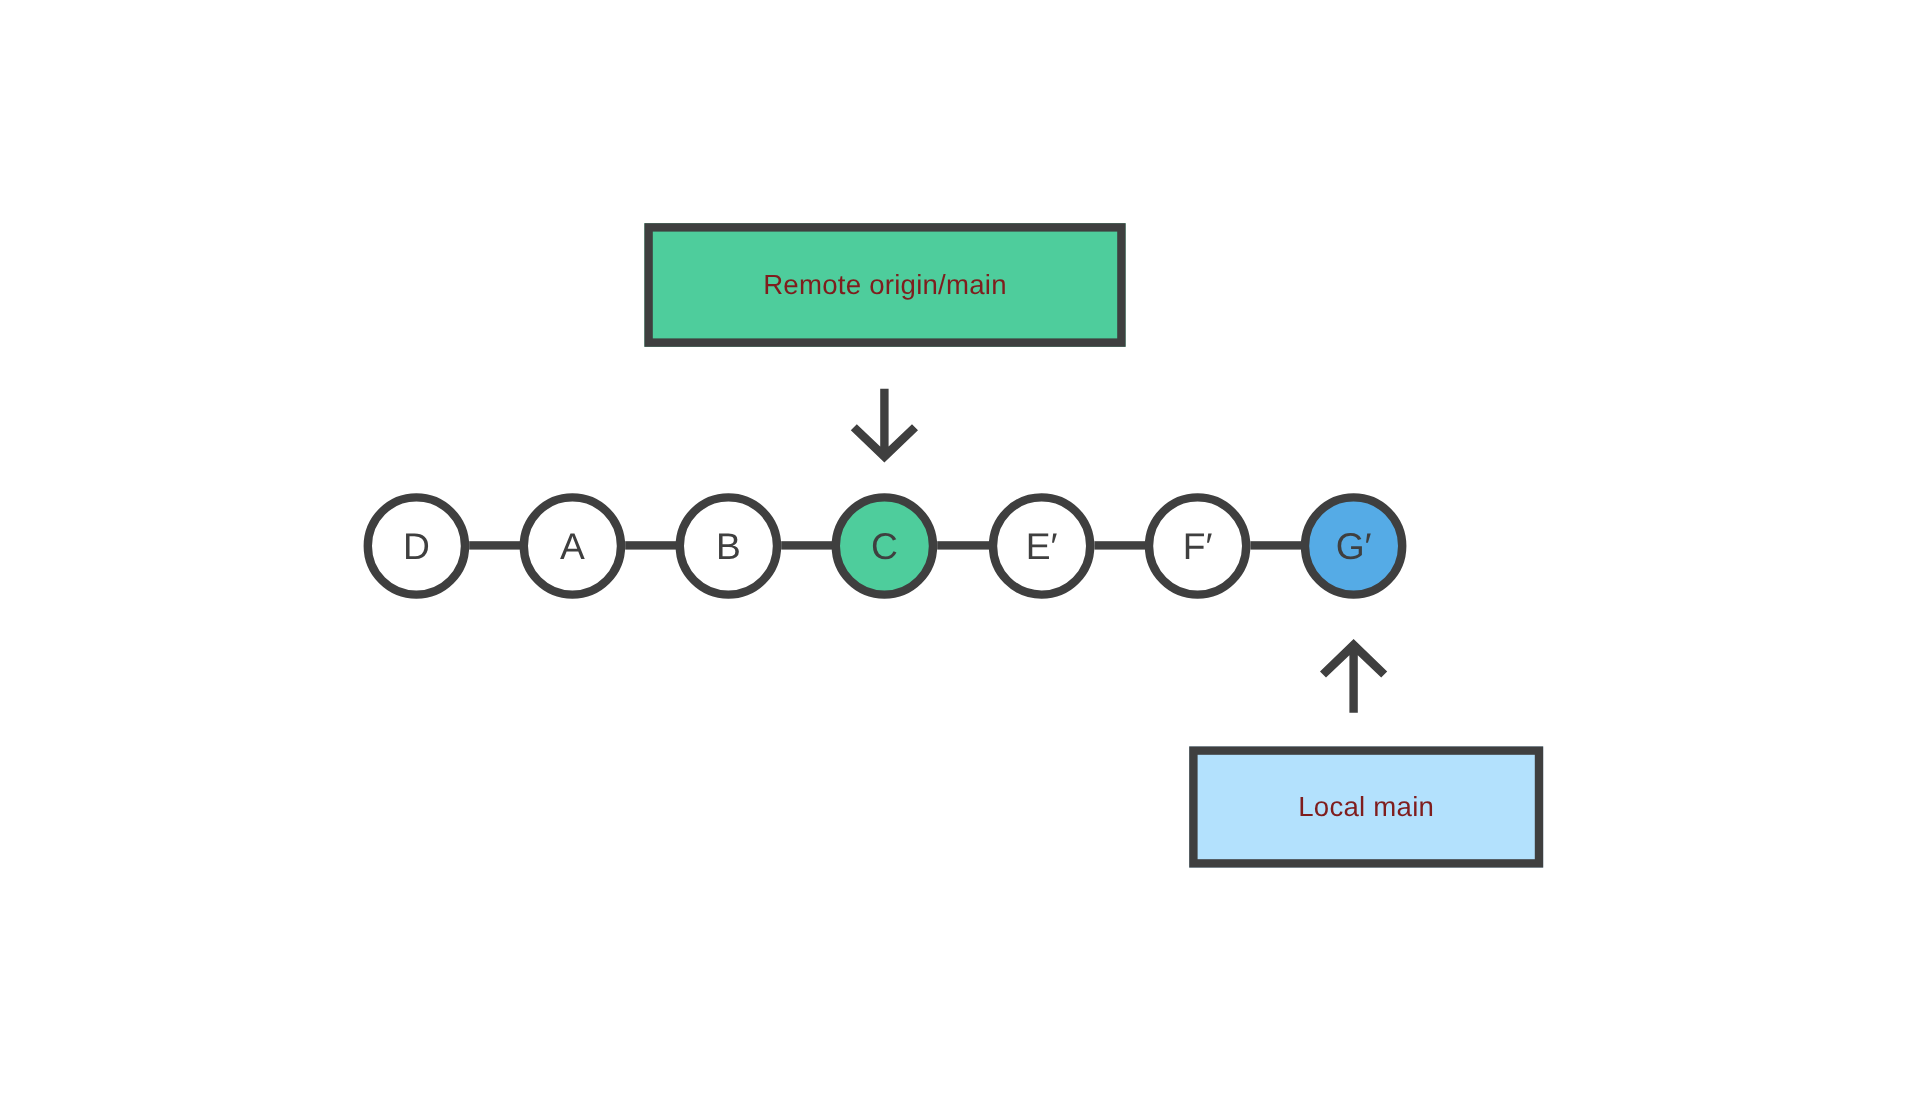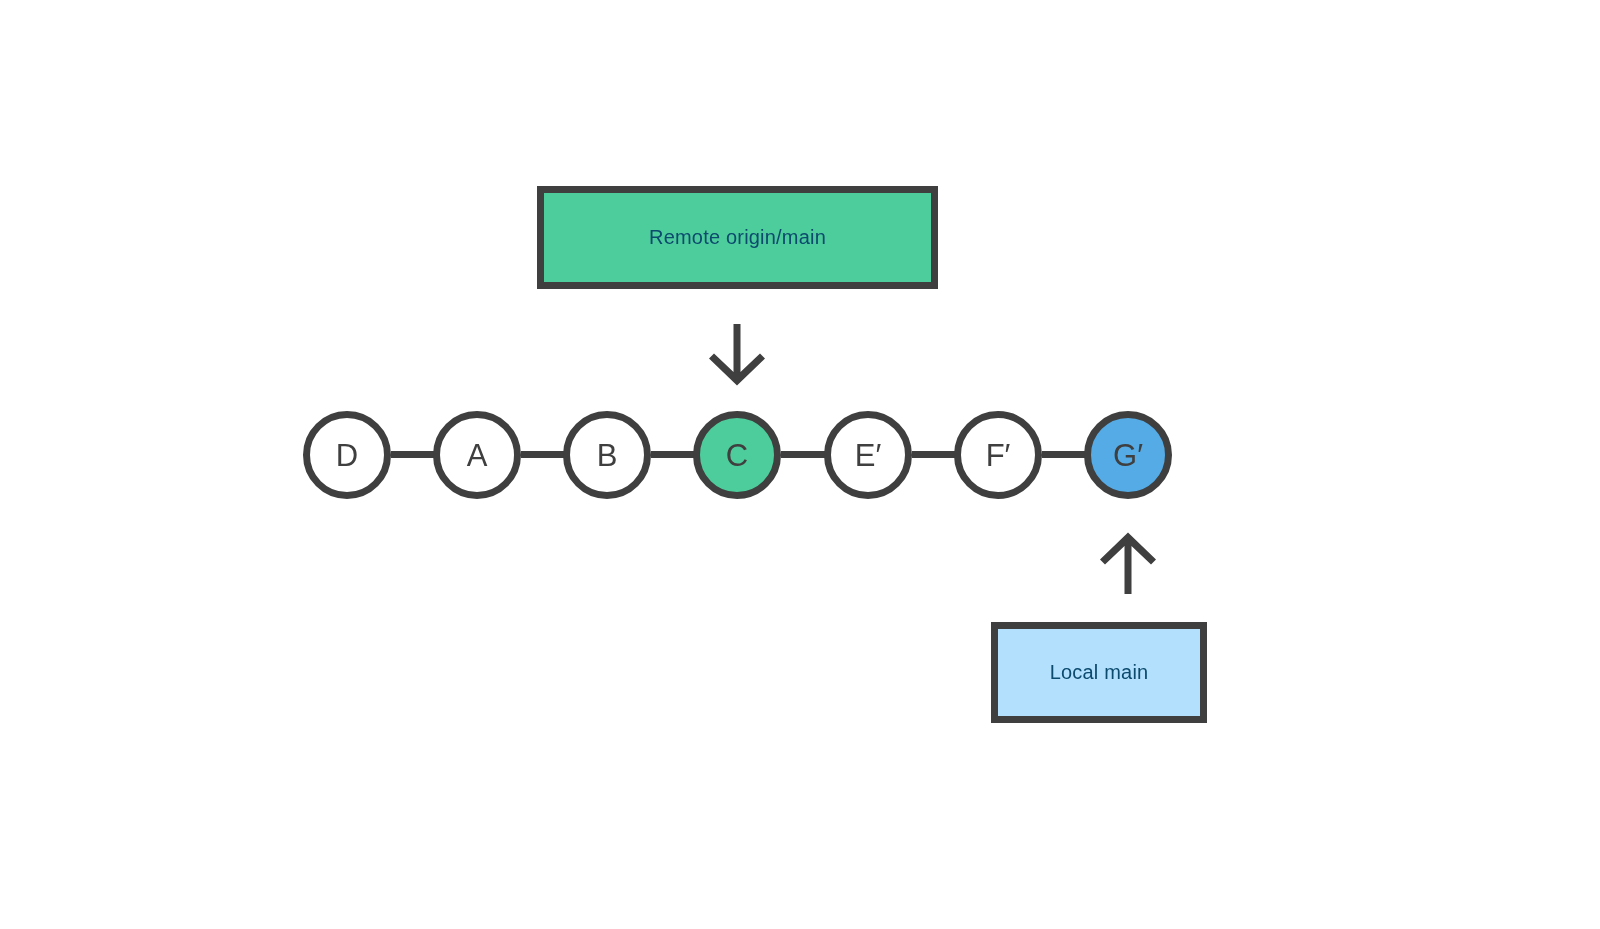--- a/index.html
+++ b/index.html
@@ -27,39 +27,39 @@
   
   .branch-box {
     position: absolute;
     box-sizing: border-box;
     border: 7px solid #3f3f3f;
     display: flex;
     align-items: center;
     justify-content: center;
   }
   .branch-box .branch-label {
-    font-size: 20px;
+    font-size: 23px;
     font-weight: 400;
     letter-spacing: 0.2px;
-    color: #0c4a6e;
+    color: #7f1d1d;
     white-space: nowrap;
   }
 
   #remote-box {
     left: 537px;
     top: 186px;
     width: 401px;
     height: 103px;
     background: #4ecd9c;
   }
 
   #local-box {
     left: 991px;
     top: 622px;
-    width: 216px;
+    width: 295px;
     height: 101px;
     background: #b3e1fd;
   }
 
   
   #commit-graph {
     position: absolute;
     left: 0;
     top: 0;
     width: 1600px;

